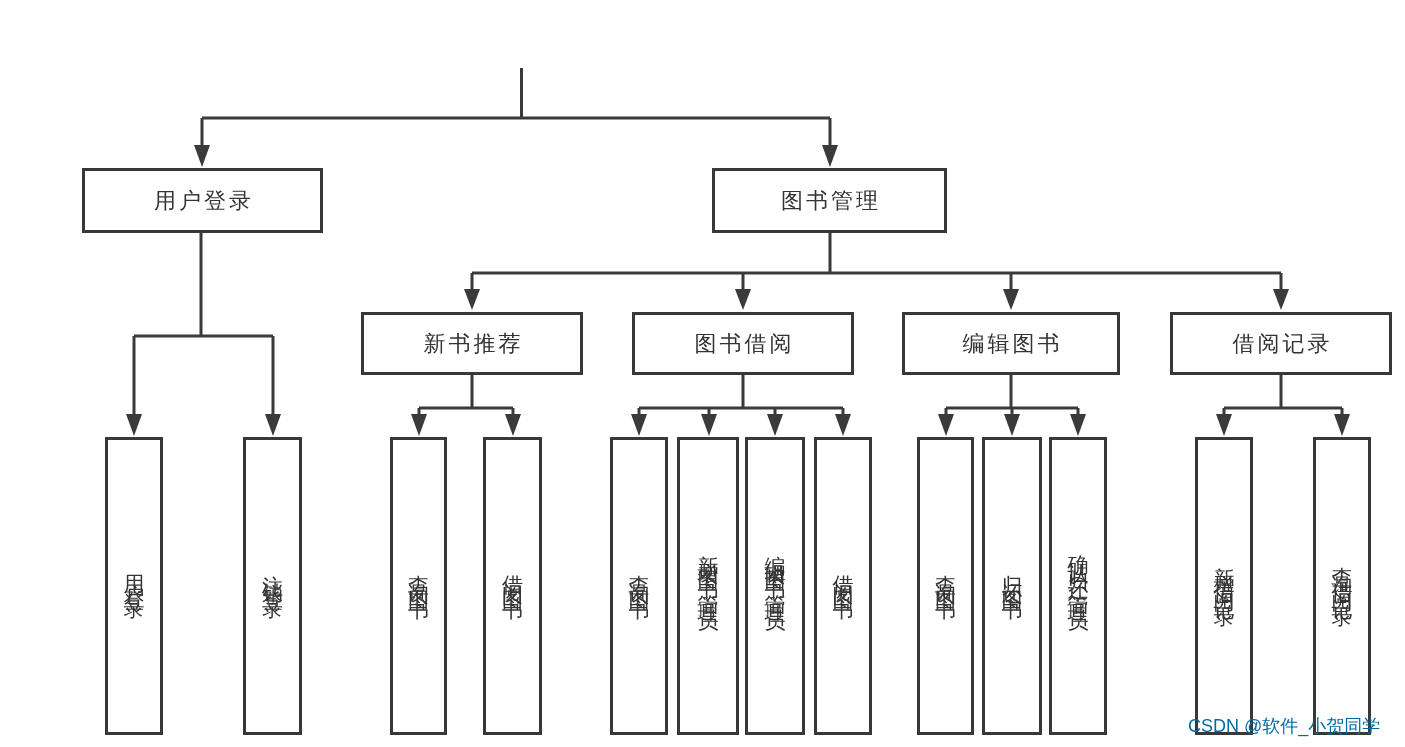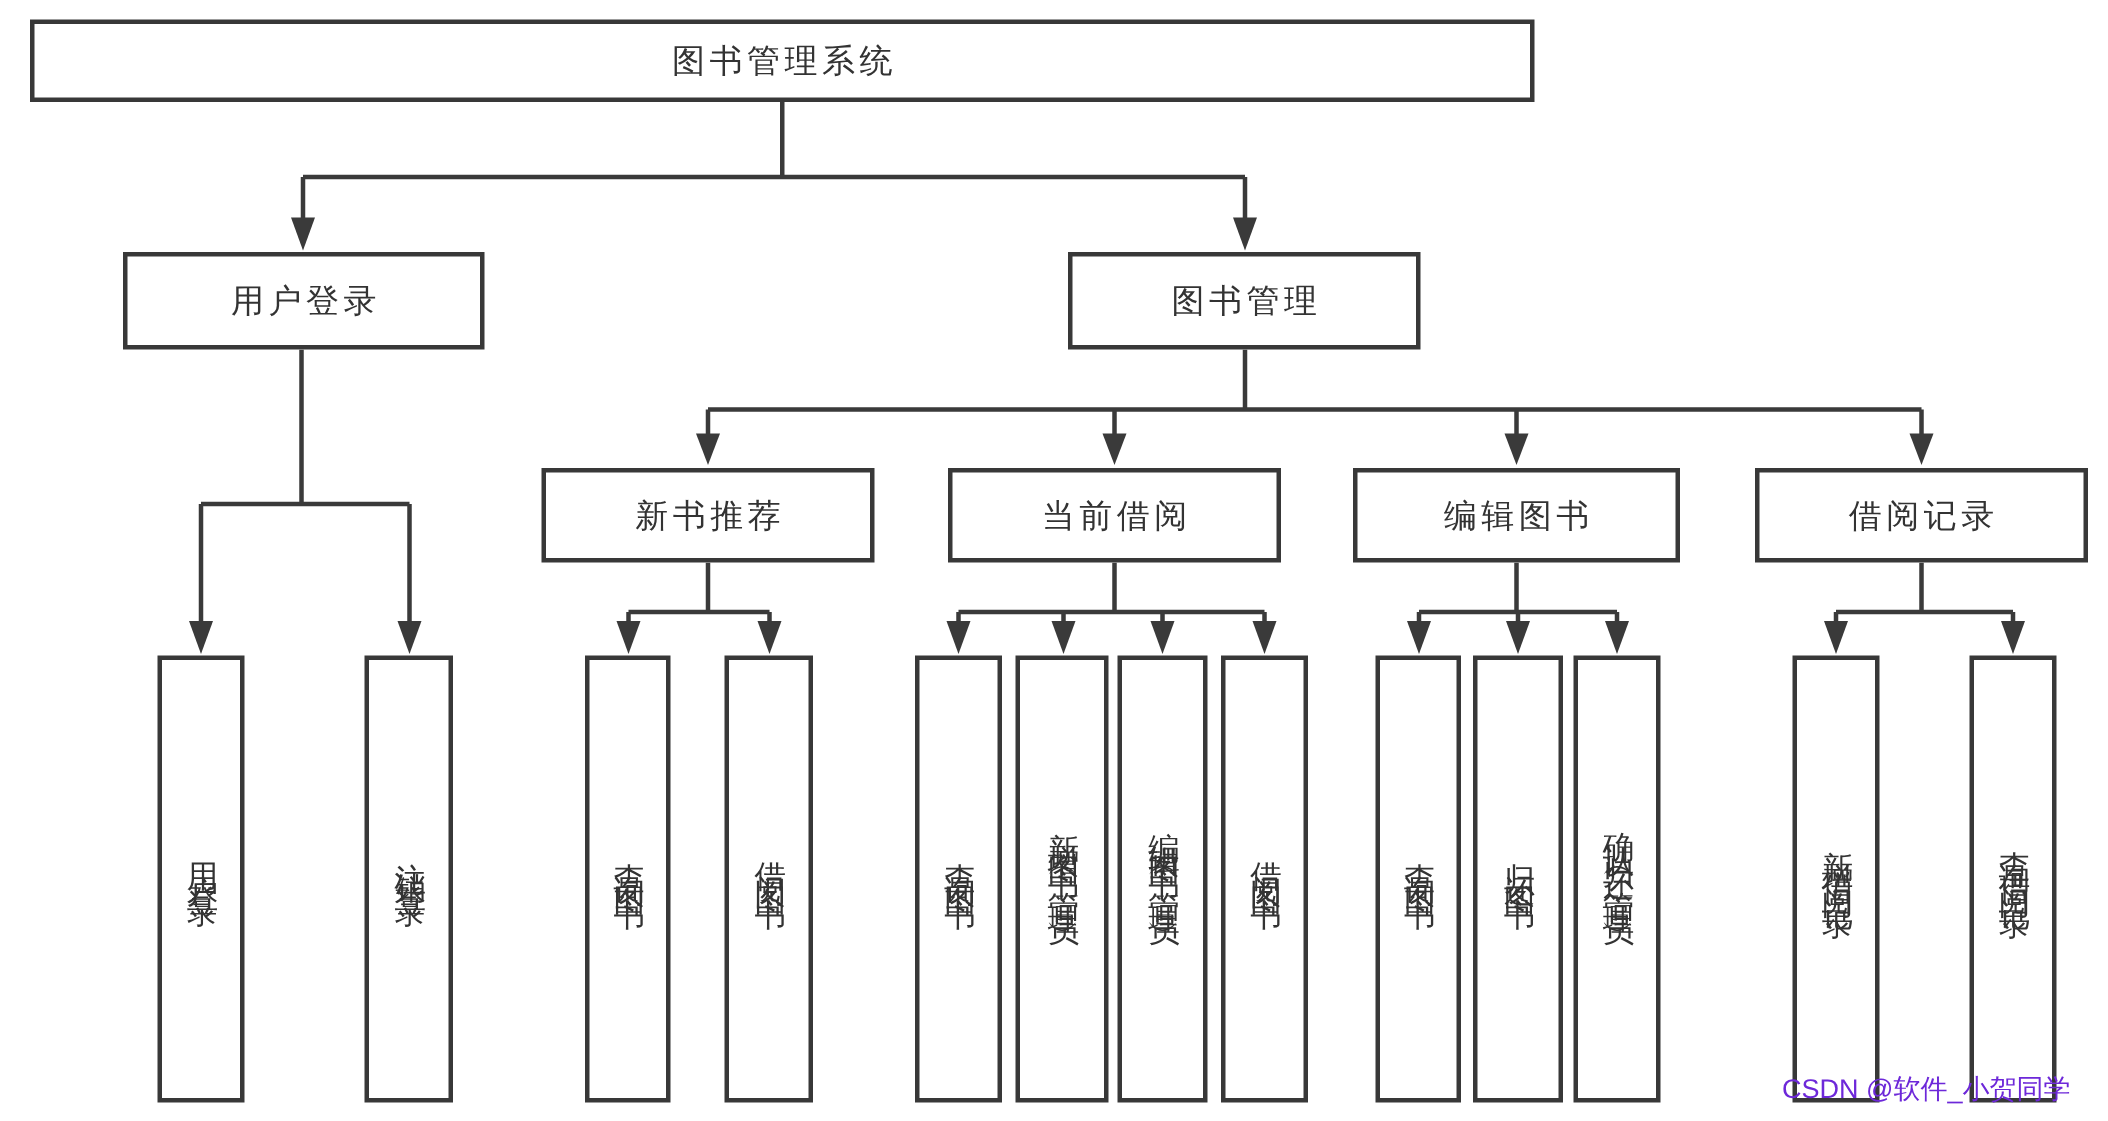--- a/index.html
+++ b/index.html
@@ -55,21 +55,21 @@
     font-size: 21px;
     letter-spacing: 8px;
     padding-bottom: 24px;
   }
   .watermark {
     position: absolute;
     left: 1188px;
     top: 714px;
     font-size: 18px;
     line-height: 24px;
-    color: #6d28d9;
+    color: #0369a1;
     z-index: 2;
     white-space: nowrap;
   }
 </style>
 </head>
 <body>
 
 <div class="stage">
 
   <svg class="wires" viewBox="0 0 1405 747" xmlns="http://www.w3.org/2000/svg" aria-hidden="true">
@@ -101,27 +101,26 @@
     <path d="M1011 375 V408 M946 408 H1078 M946 408 V416 M1012 408 V416 M1078 408 V416"></path>
     <polygon points="938,414 954,414 946,436"></polygon>
     <polygon points="1004,414 1020,414 1012,436"></polygon>
     <polygon points="1070,414 1086,414 1078,436"></polygon>
 
     <path d="M1281 375 V408 M1224 408 H1342 M1224 408 V416 M1342 408 V416"></path>
     <polygon points="1216,414 1232,414 1224,436"></polygon>
     <polygon points="1334,414 1350,414 1342,436"></polygon>
   </svg>
 
-  <div class="node" style="left:20px; top:13px; width:1003px; height:55px;">图书管理系统</div>
 
   <div class="node" style="left:82px; top:168px; width:241px; height:65px;">用户登录</div>
   <div class="node" style="left:361px; top:312px; width:222px; height:63px;">新书推荐</div>
 
   <div class="node" style="left:712px; top:168px; width:235px; height:65px;">图书管理</div>
-  <div class="node" style="left:632px; top:312px; width:222px; height:63px;">当前借阅</div>
+  <div class="node" style="left:632px; top:312px; width:222px; height:63px;">图书借阅</div>
   <div class="node" style="left:902px; top:312px; width:218px; height:63px;">编辑图书</div>
   <div class="node" style="left:1170px; top:312px; width:222px; height:63px;">借阅记录</div>
 
   <div class="vnode" style="left:105px; top:437px; width:58px; height:298px;">用户登录</div>
   <div class="vnode" style="left:243px; top:437px; width:59px; height:298px;">注销登录</div>
 
   <div class="vnode" style="left:390px; top:437px; width:57px; height:298px;">查询图书</div>
   <div class="vnode" style="left:483px; top:437px; width:59px; height:298px;">借阅图书</div>
 
   <div class="vnode" style="left:610px; top:437px; width:58px; height:298px;">查询图书</div>

